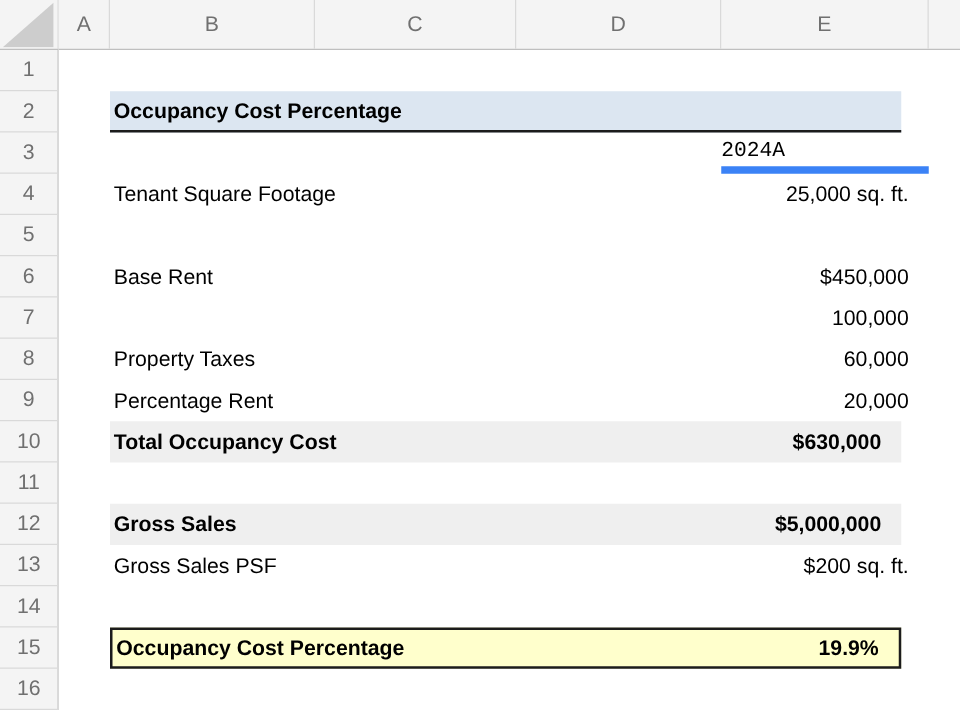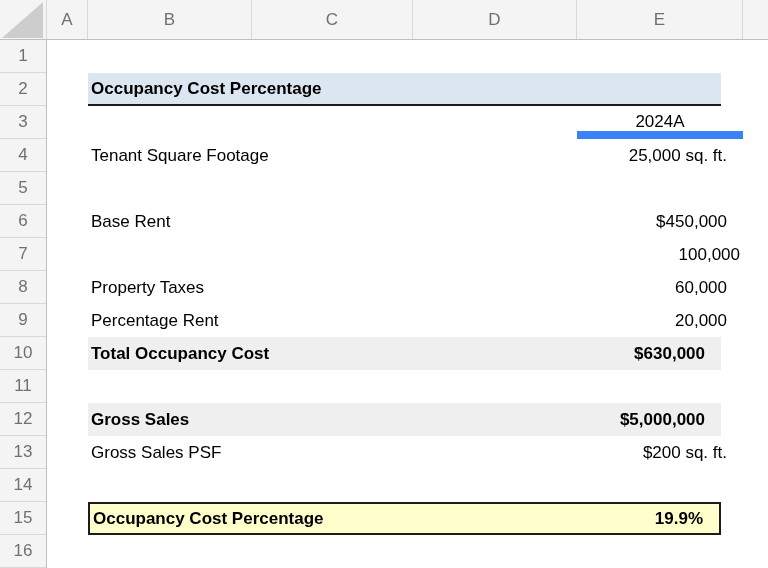--- a/index.html
+++ b/index.html
@@ -51,21 +51,21 @@
     position:absolute;left:41px;width:633px;height:33px;box-sizing:border-box;
     display:flex;justify-content:flex-end;
   }
   .band .lbl{flex:1;}
   .band-title{background:#dce6f1;border-bottom:2px solid #1c1c1c;}
   .band-title .lbl{line-height:31px;}
   .band-gray{background:#efefef;}
   .band-yellow{background:#ffffcc;border:2px solid #1c1c1c;}
   .band-yellow .lbl,.band-yellow .val{line-height:29px;}
   .year-cell{
-    text-align:center;border-bottom:8px solid #3b82f6;line-height:31px;
+    text-align:left;border-bottom:6px solid #3b82f6;line-height:31px;font-family:Liberation Mono, monospace;
   }
 </style>
 </head>
 <body>
 
 <div class="sheet">
 
   <div class="corner">
     <div class="corner-tri"></div>
   </div>
@@ -105,21 +105,21 @@
     </div>
 
     <div class="cell year-cell bold-none" style="top:66px;left:530px;width:166px">2024A</div>
 
     <div class="cell lbl" style="top:99px;left:41px;width:360px">Tenant Square Footage</div>
     <div class="cell val blue" style="top:99px;left:530px;width:166px">25,000 sq. ft.</div>
 
     <div class="cell lbl" style="top:165px;left:41px;width:360px">Base Rent</div>
     <div class="cell val blue" style="top:165px;left:530px;width:166px">$450,000</div>
 
-    <div class="cell val blue" style="top:198px;left:543px;width:166px">100,000</div>
+    <div class="cell val blue" style="top:198px;left:530px;width:166px">100,000</div>
 
     <div class="cell lbl" style="top:231px;left:41px;width:360px">Property Taxes</div>
     <div class="cell val blue" style="top:231px;left:530px;width:166px">60,000</div>
 
     <div class="cell lbl" style="top:264px;left:41px;width:360px">Percentage Rent</div>
     <div class="cell val blue" style="top:264px;left:530px;width:166px">20,000</div>
 
     <div class="band band-gray" style="top:297px">
       <div class="cell lbl bold" style="position:static">Total Occupancy Cost</div>
       <div class="cell val bold" style="position:static;width:166px">$630,000</div>

